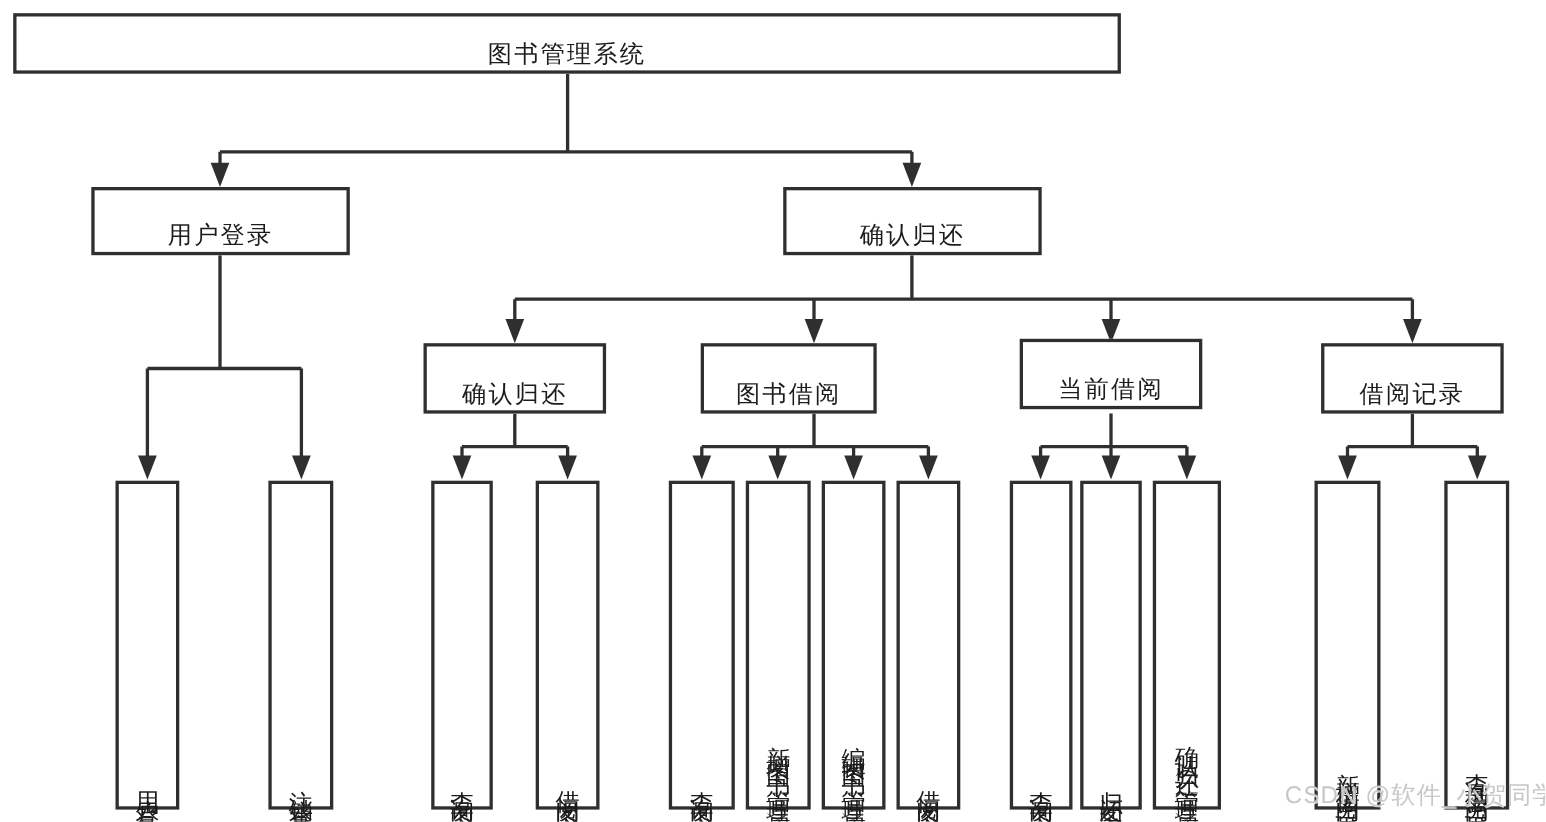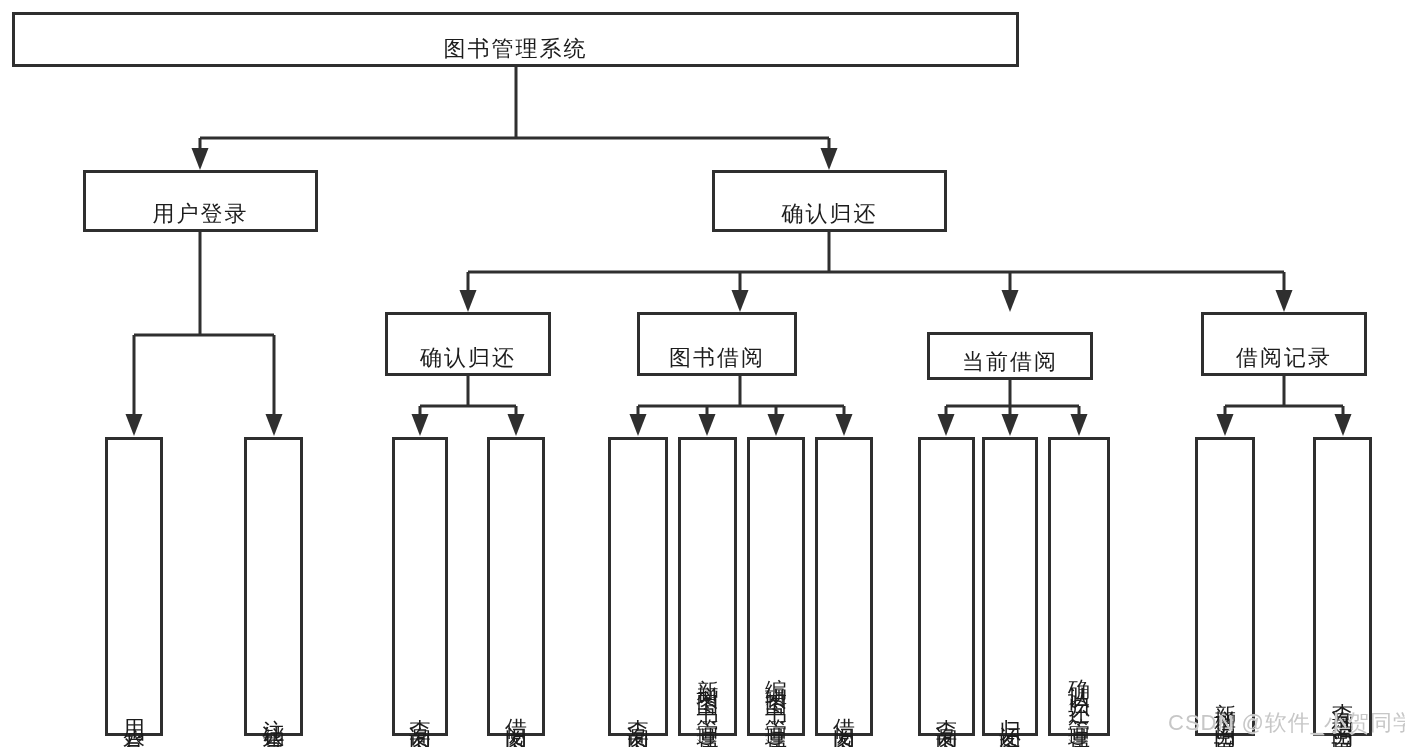--- a/index.html
+++ b/index.html
@@ -97,21 +97,21 @@
   <div class="box h" style="left:712px;top:170px;width:235px;height:62px">
     <span class="lbl">确认归还</span>
   </div>
 
   <div class="box h" style="left:385px;top:312px;width:166px;height:64px">
     <span class="lbl">确认归还</span>
   </div>
   <div class="box h" style="left:637px;top:312px;width:160px;height:64px">
     <span class="lbl">图书借阅</span>
   </div>
-  <div class="box h" style="left:927px;top:332px;width:166px;height:48px">
+  <div class="box h" style="left:927px;top:308px;width:166px;height:64px">
     <span class="lbl">当前借阅</span>
   </div>
   <div class="box h" style="left:1201px;top:312px;width:166px;height:64px">
     <span class="lbl">借阅记录</span>
   </div>
 
   <div class="box v" style="left:105px;top:437px;width:58px;height:299px">
     <span class="lbl">用户登录</span>
   </div>
   <div class="box v" style="left:244px;top:437px;width:59px;height:299px">

